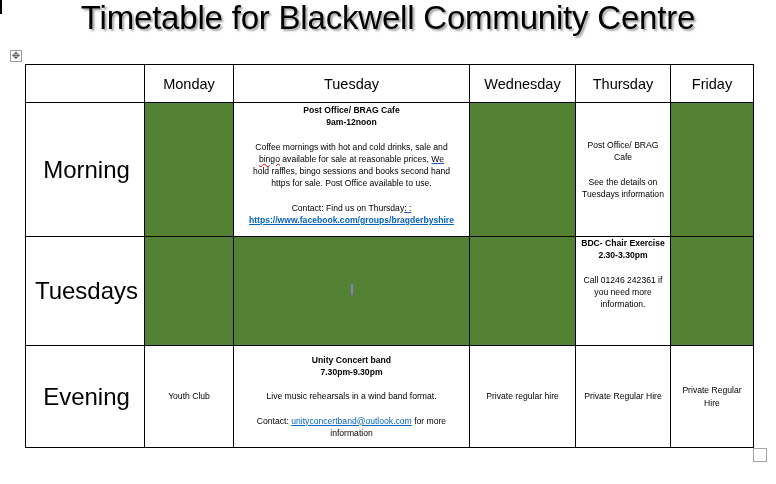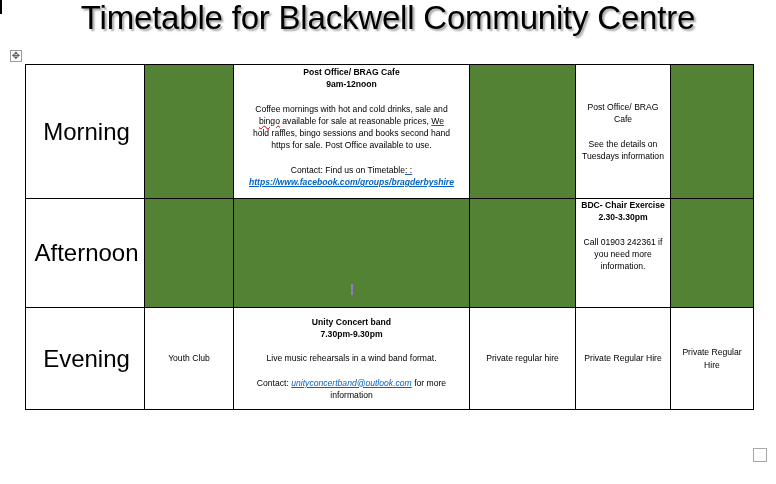--- a/index.html
+++ b/index.html
@@ -9,21 +9,21 @@
   .move-handle { position:absolute; left:10px; top:50px; width:12px; height:12px; border:1px solid #9a9a9a; box-sizing:border-box; display:flex; align-items:center; justify-content:center; font-size:10px; color:#555; line-height:1; background:#fff; }
   .resize-handle { position:absolute; left:753px; top:448px; width:14px; height:14px; border:1px solid #a6a6a6; box-sizing:border-box; background:#fff; }
   table.tt { position:absolute; left:25px; top:64px; border-collapse:collapse; table-layout:fixed; width:728px; }
   table.tt td { border:1.5px solid #000; padding:0 3px; text-align:center; vertical-align:middle; box-sizing:border-box; }
   .hdr td { height:38px; font-size:14.5px; }
   .row-label { text-align:right; font-size:24px; padding-left:6px !important; }
   .green { background:#548235; }
   .cell-small { font-size:8.6px; line-height:12.3px;margin-left:29px; }
   .b { font-weight:bold; }
   .gap { height:12px; }
-  a.lnk { color:#0563c1; text-decoration:underline;font-style:italic; }
+  a.lnk { color:#0563c1; text-decoration:underline; }
   .squiggle { text-decoration:underline wavy #d00000; text-decoration-thickness:1px; }
   .ul-blue { text-decoration:underline; text-decoration-color:#2b57c2; }
   .ibeam { position:absolute; left:351px; top:284px; width:2px; height:11px; background:#8e7cc3; }
 </style>
 </head>
 <body>
 
 <div class="caret-top"></div>
 
 <div class="title">Timetable for Blackwell Community Centre</div>
@@ -33,55 +33,63 @@
 <table class="tt">
   <colgroup>
     <col style="width:119px">
       <col style="width:89px">
       <col style="width:236px">
       <col style="width:106px">
       <col style="width:95px">
       <col style="width:83px">
   </colgroup>
   <tbody>
+      <tr class="hdr">
+    <td></td>
+    <td>Monday</td>
+    <td>Tuesday</td>
+    <td>Wednesday</td>
+    <td>Thursday</td>
+    <td>Friday</td>
+  </tr>
 
   <tr style="height:134px">
     <td class="row-label">Morning</td>
     <td class="green"></td>
     <td class="cell-small" style="vertical-align:top; padding-top:1px;">
       <div class="b">Post Office/ BRAG Cafe</div>
       <div class="b">9am-12noon</div>
       <div class="gap"></div>
       <div>Coffee mornings with hot and cold drinks, sale and</div>
       <div><span class="squiggle">bingo</span><span> available for sale at reasonable prices, </span><span class="ul-blue">We</span></div>
       <div>hold raffles, bingo sessions and books second hand</div>
       <div>https for sale. Post Office available to use.</div>
       <div class="gap"></div>
-      <div><span>Contact: Find us on Timetable</span><span class="ul-blue">: :</span></div>
+      <div><span>Contact: Find us on Thursday</span><span class="ul-blue">: :</span></div>
       <div><a class="lnk b">https://www.facebook.com/groups/bragderbyshire</a></div>
     </td>
     <td class="green"></td>
     <td class="cell-small">
       <div>Post Office/ BRAG Cafe</div>
       <div class="gap"></div>
       <div>See the details on Tuesdays information</div>
     </td>
     <td class="green"></td>
   </tr>
 
   <tr style="height:109px">
-    <td class="row-label">Afternoon</td>
+    <td class="row-label">Tuesdays</td>
     <td class="green"></td>
     <td class="green"></td>
     <td class="green"></td>
     <td class="cell-small" style="vertical-align:top; padding-top:0;">
       <div class="b">BDC- Chair Exercise</div>
       <div class="b">2.30-3.30pm</div>
       <div class="gap"></div>
-      <div>Call 01903 242361 if you need more information.</div>
+      <div>Call 01246 242361 if you need more information.</div>
     </td>
     <td class="green"></td>
   </tr>
 
   <tr style="height:102px">
     <td class="row-label">Evening</td>
     <td class="cell-small">Youth Club</td>
     <td class="cell-small">
       <div class="b">Unity Concert band</div>
       <div class="b">7.30pm-9.30pm</div>

